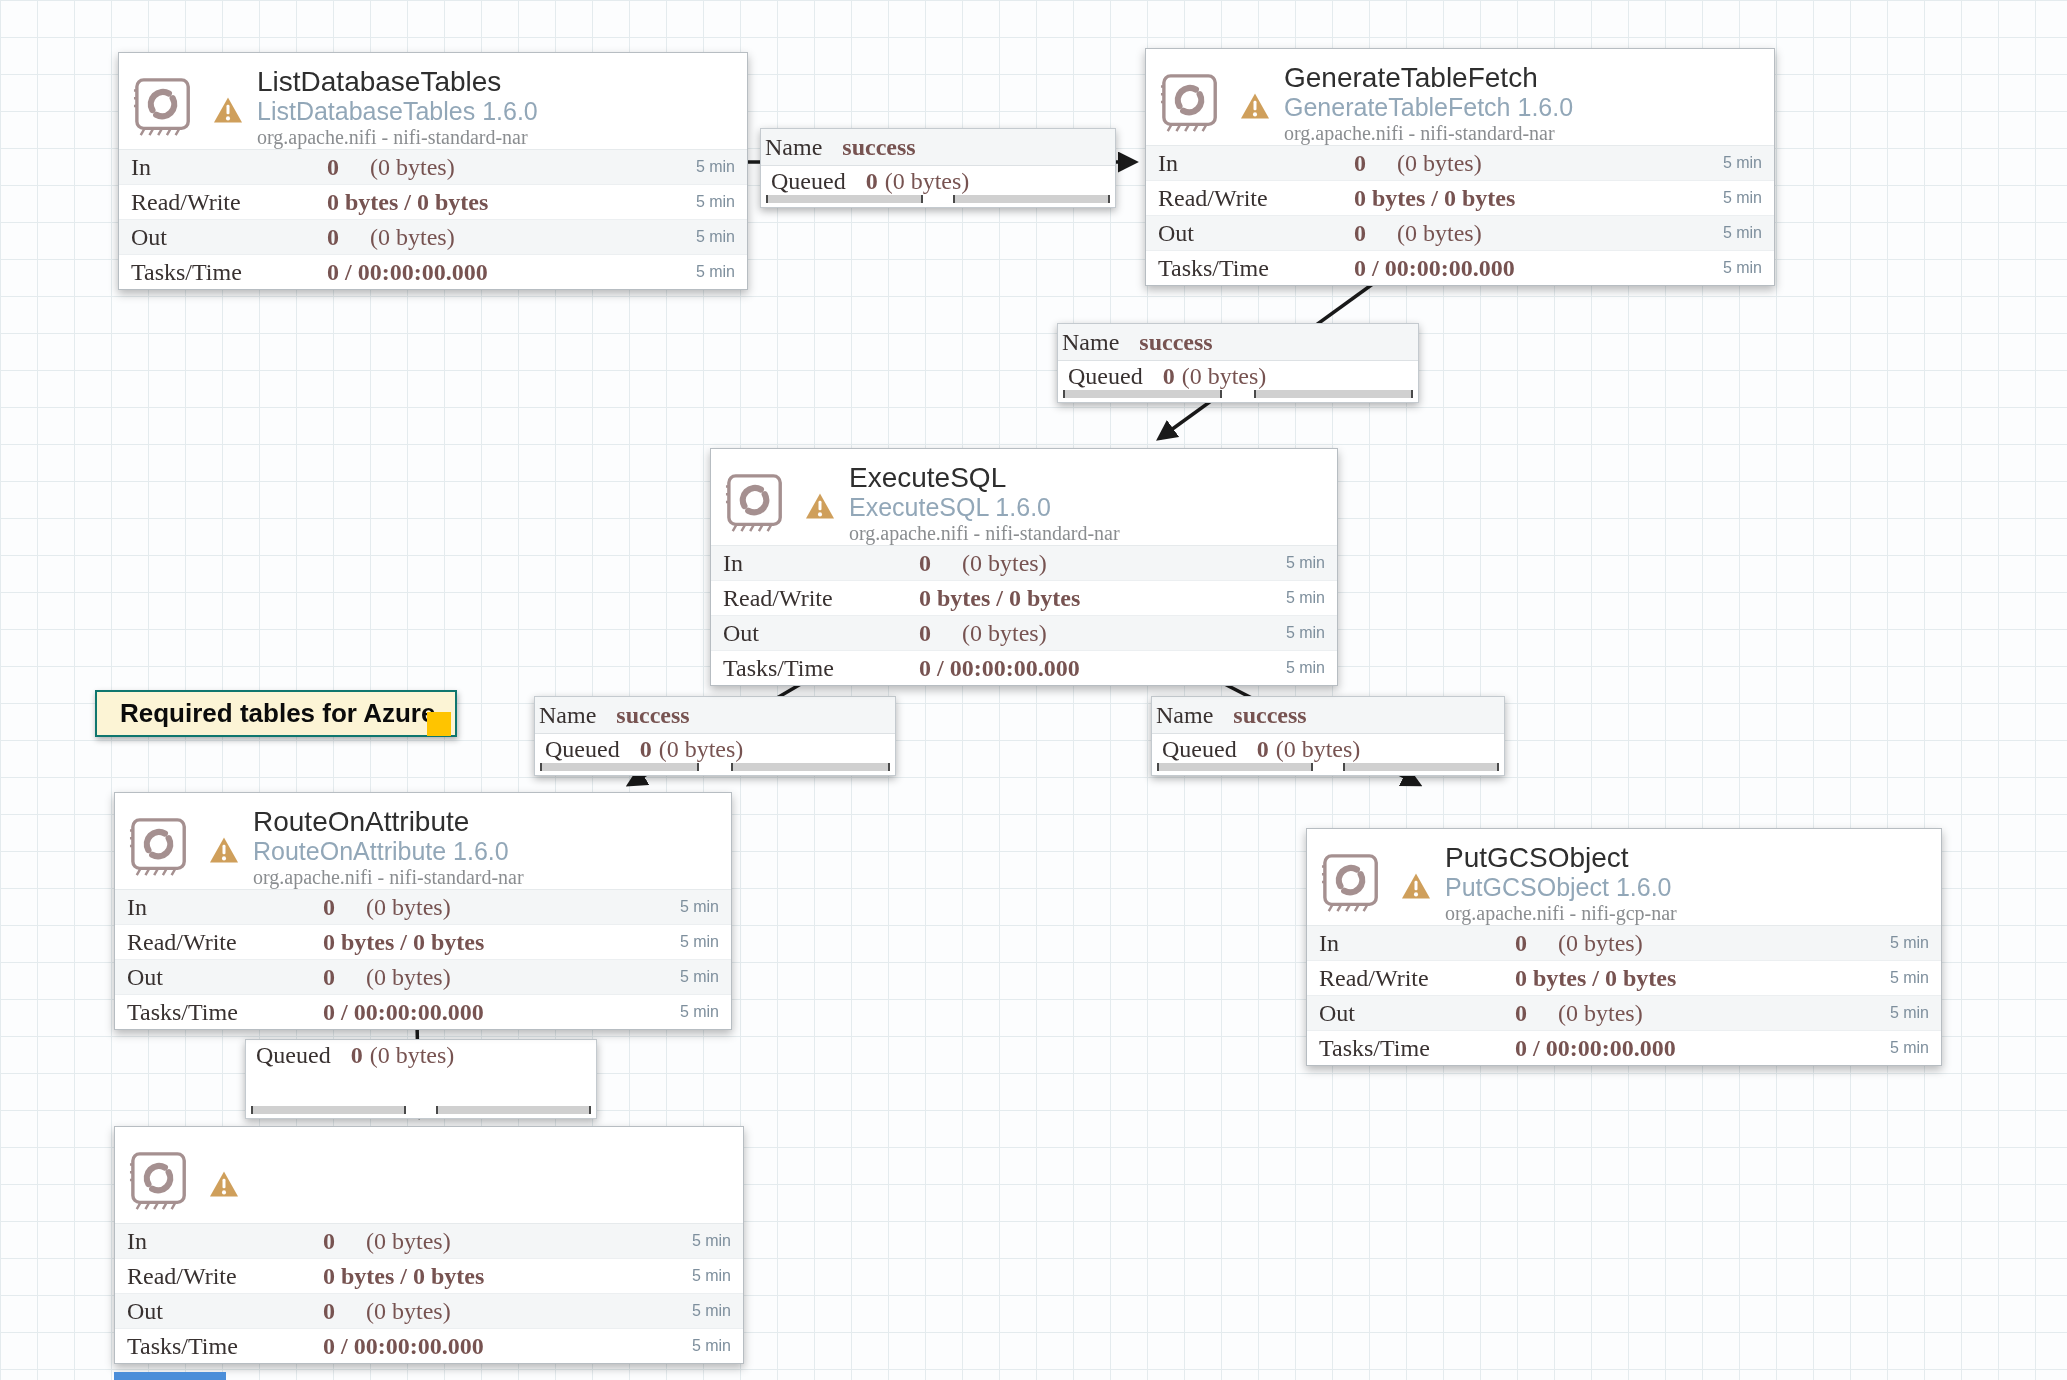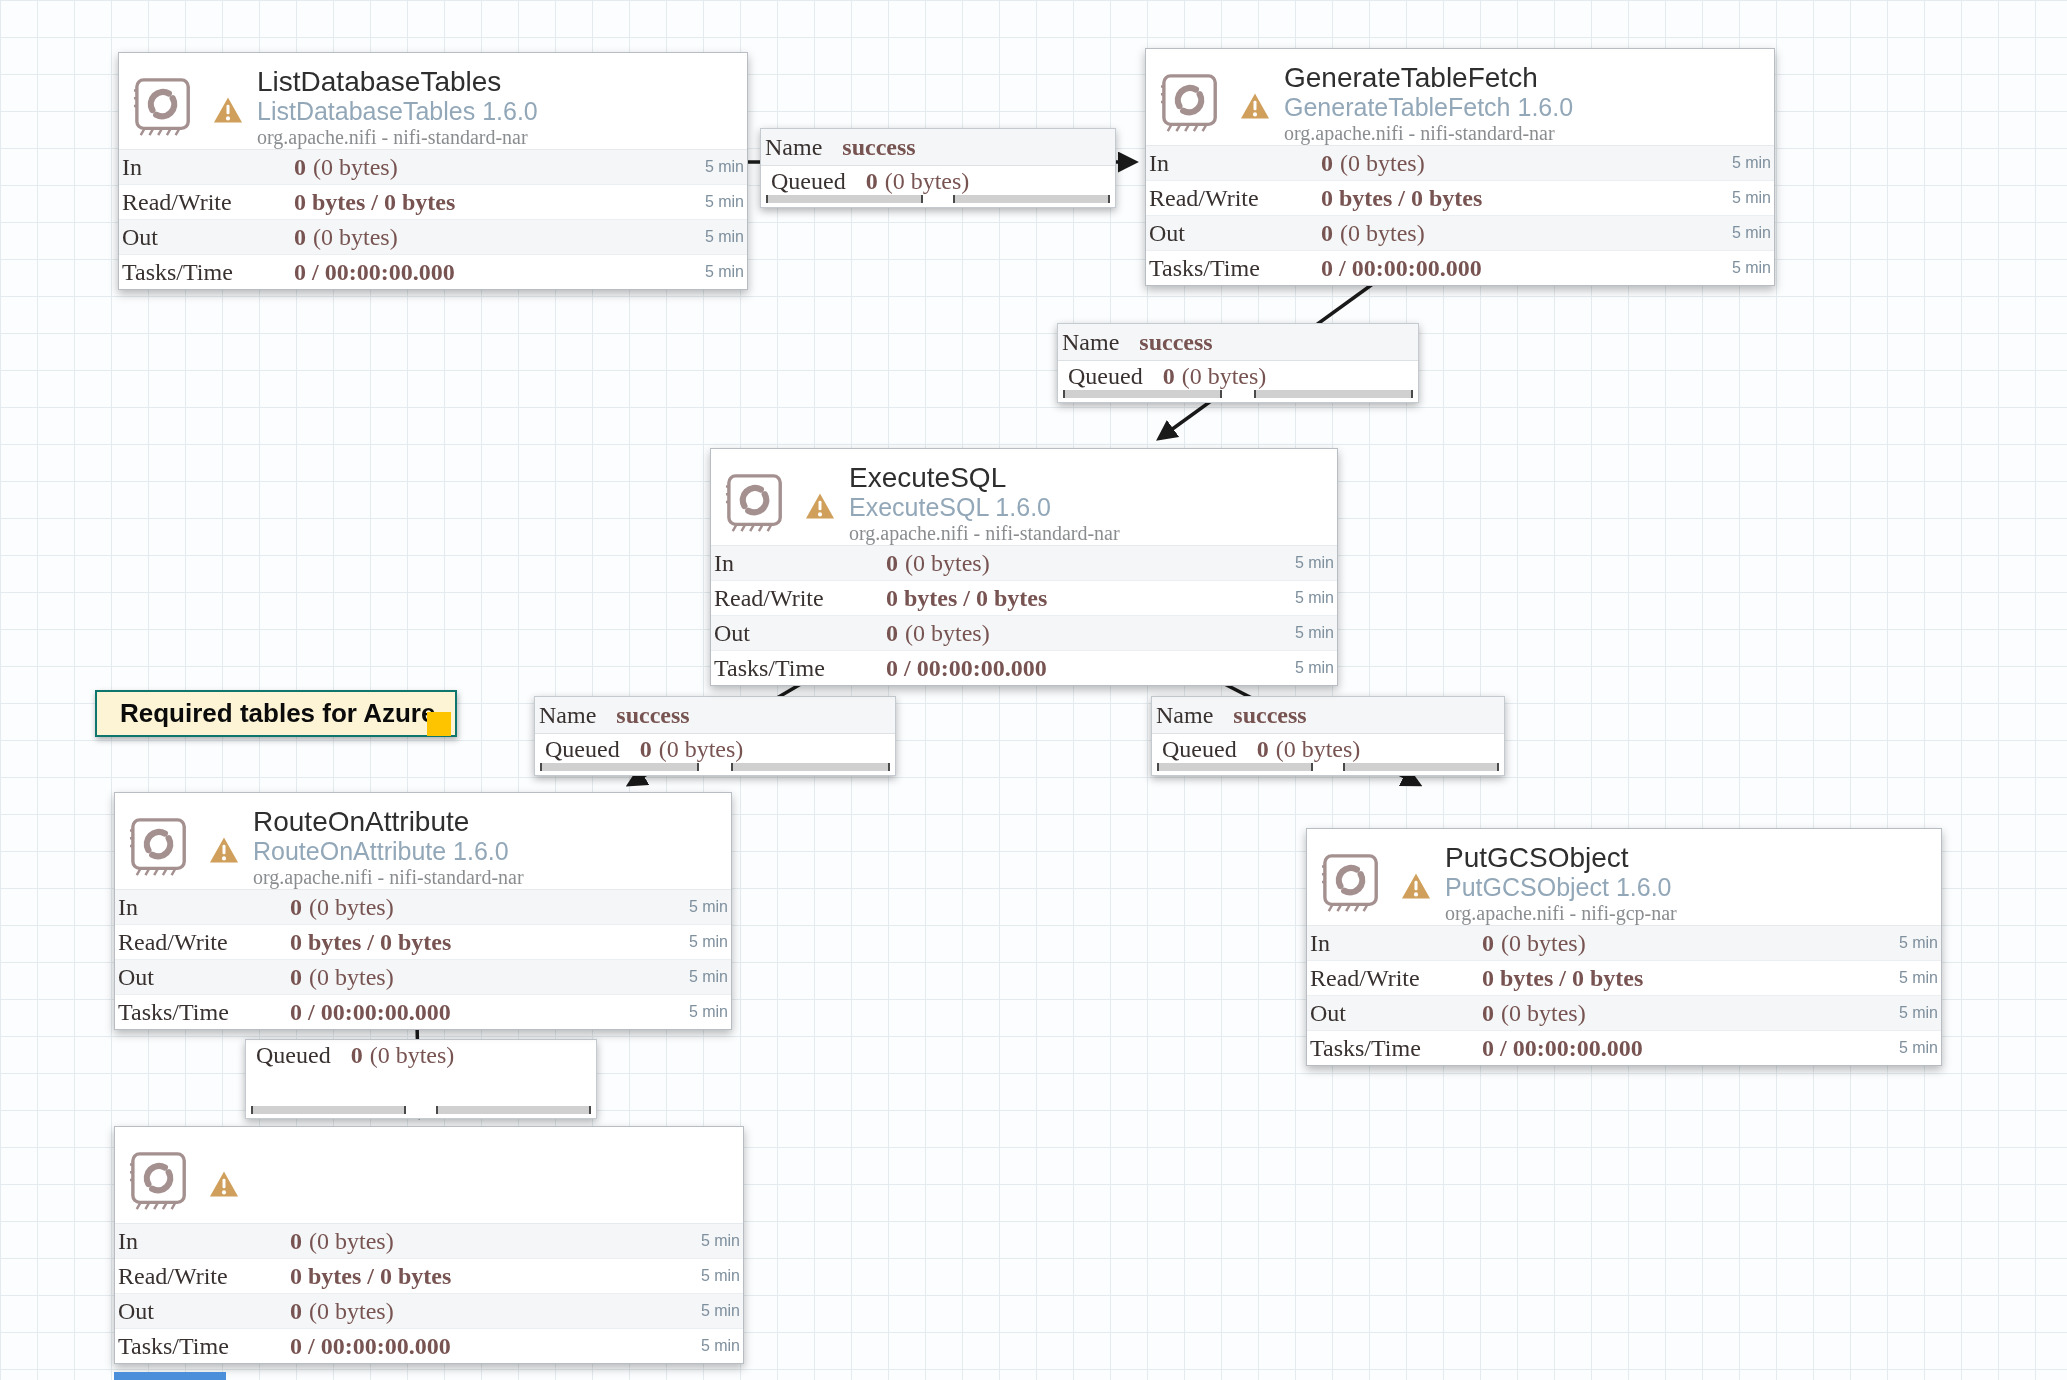--- a/index.html
+++ b/index.html
@@ -22,22 +22,22 @@
   }
   .proc-header{display:flex;align-items:center;padding:13px 12px 0 14px;height:96px;box-sizing:border-box;}
   .proc-icon{flex:0 0 auto;}
   .warn-icon{flex:0 0 auto;margin:4px 14px 0 18px;}
   .proc-titles{min-width:0;}
   .proc-title{font-size:28px;line-height:30px;font-weight:500;color:#2e2e2e;white-space:nowrap;}
   .proc-type{font-size:25px;line-height:28px;color:#92a7b8;white-space:nowrap;}
   .proc-bundle{font-size:20px;line-height:24px;color:#8a8d90;white-space:nowrap;font-family:Liberation Serif, serif;}
   .proc-rows{border-top:1px solid #e6eaec;}
   .proc-row{
-    display:flex;align-items:center;height:34px;padding:0 3px;
-    font-family:"Liberation Serif","DejaVu Serif",serif;font-size:24px;color:#383130;
+    display:flex;align-items:center;height:34px;padding:0 12px;
+    font-family:"Liberation Serif","DejaVu Serif",serif;font-size:24px;color:#383130;gap:24px;
   }
   .proc-row:nth-child(odd){background:#f4f6f7;}
   .proc-row + .proc-row{border-top:1px solid #eceff1;}
   .row-label{width:172px;flex:0 0 auto;}
   .row-bold{font-weight:bold;color:#775351;white-space:pre;}
   .row-rest{color:#775351;margin-left:7px;white-space:pre;}
   .row-window{margin-left:auto;font-family:"Liberation Sans",sans-serif;font-size:16px;color:#7e8f9d;}
 
   
   .connection-label{

